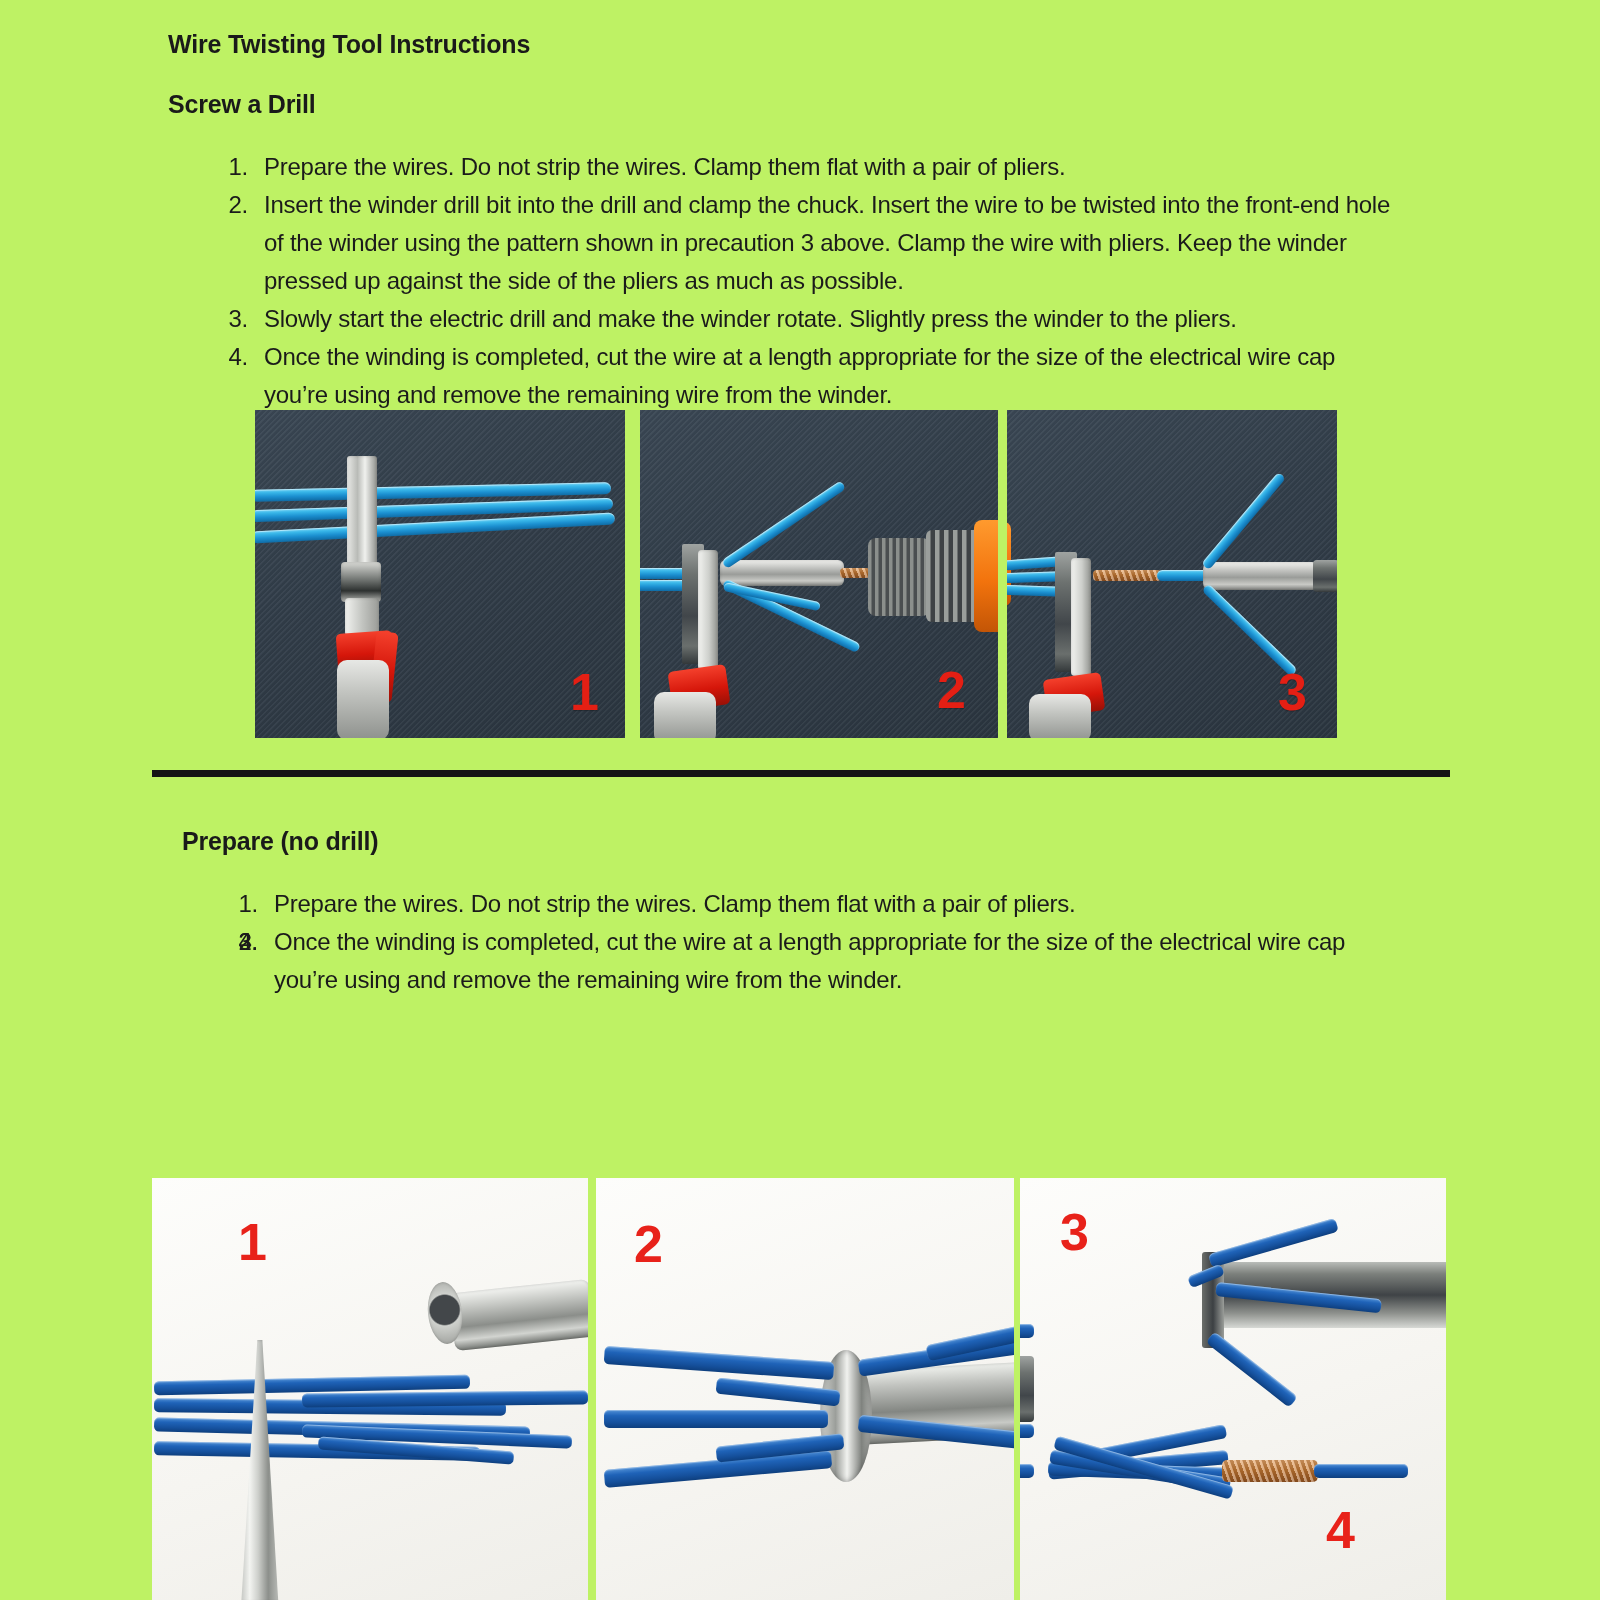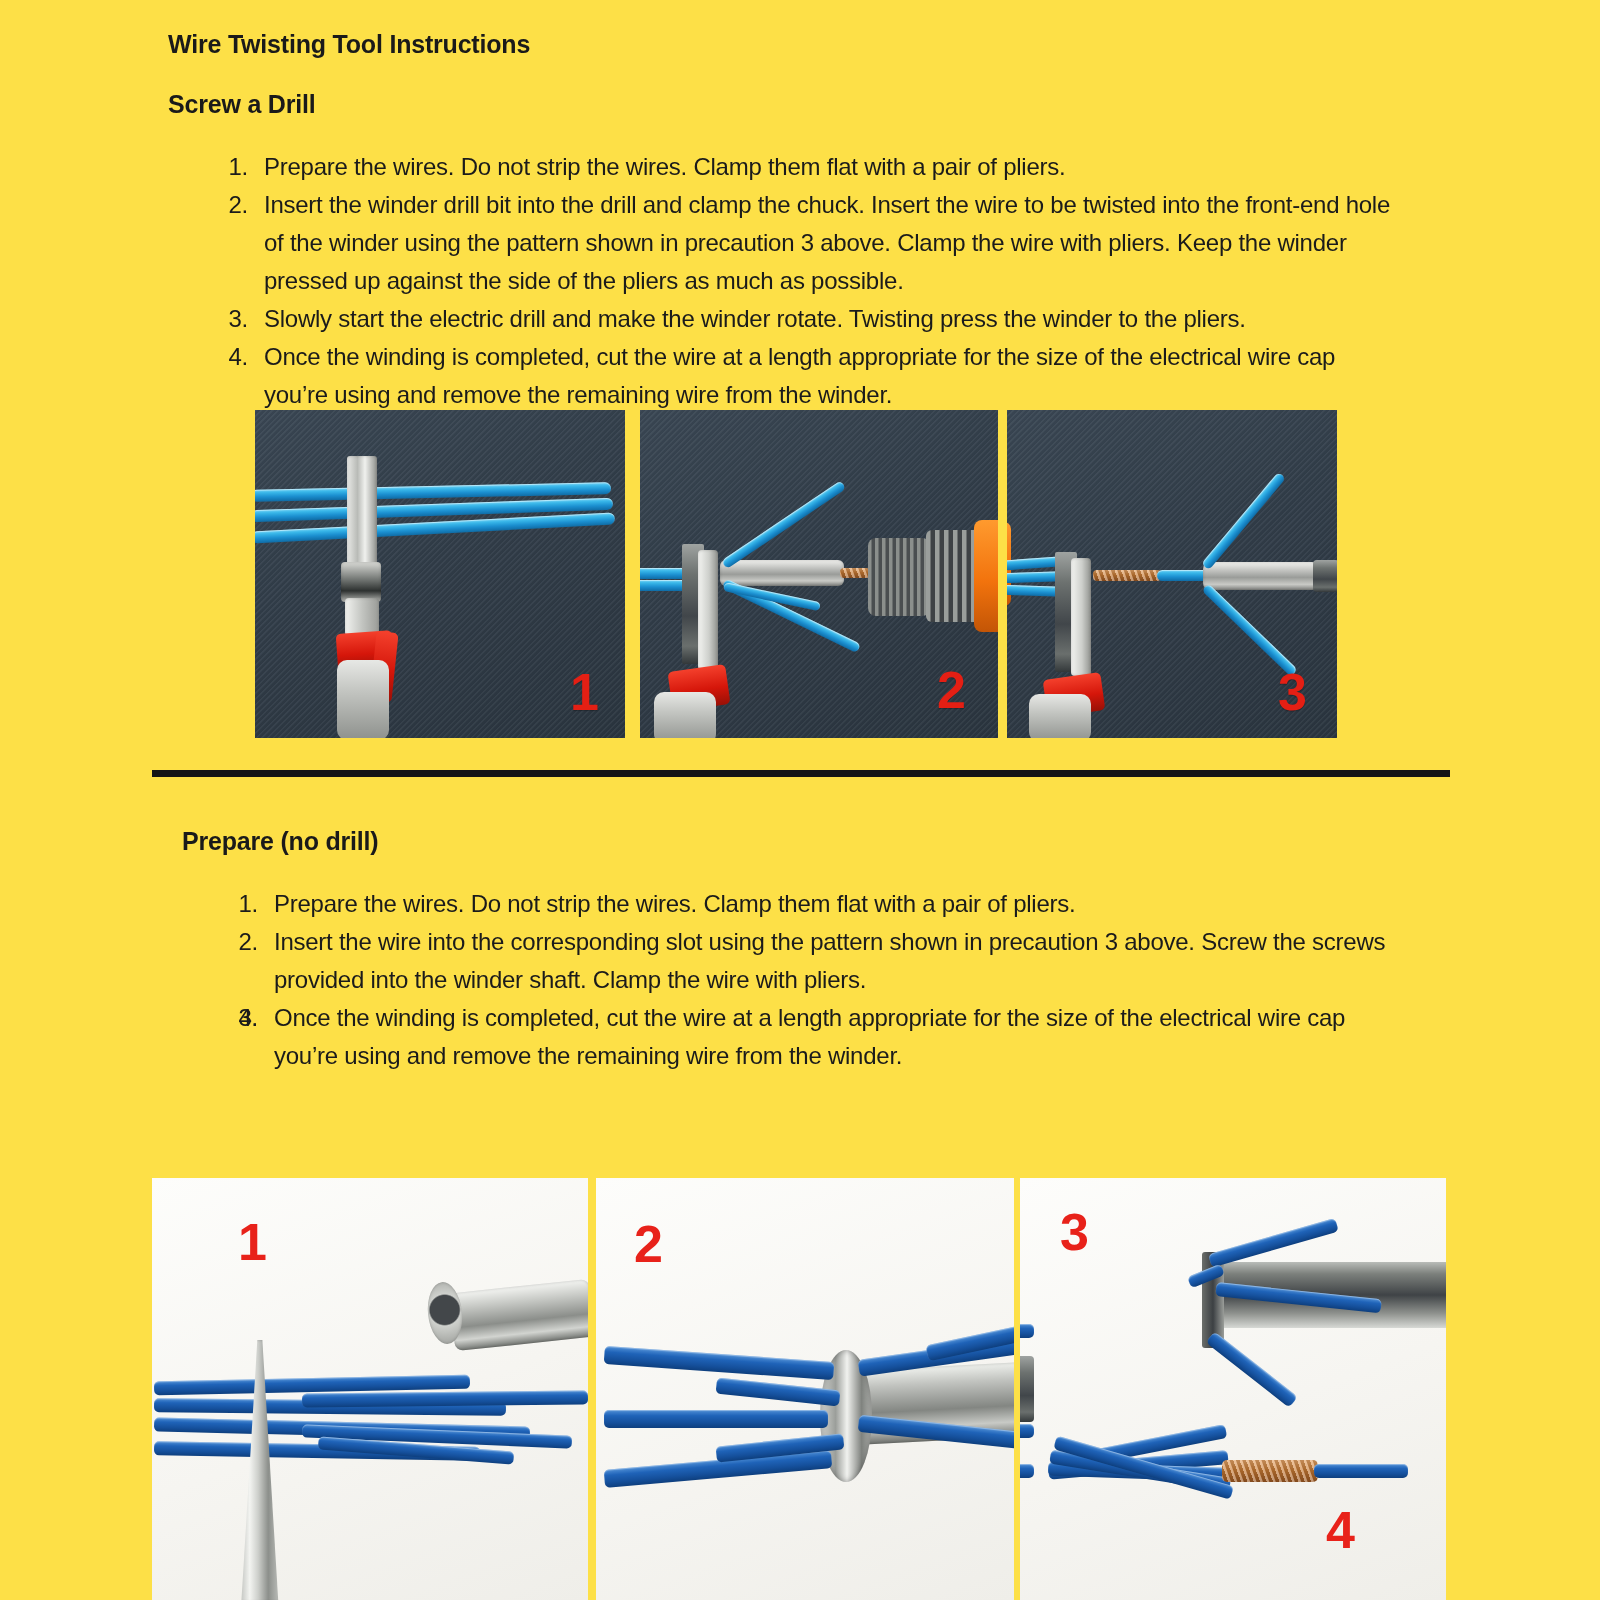--- a/index.html
+++ b/index.html
@@ -13,21 +13,21 @@
     position: relative;
     overflow: hidden;
     font-family: "Liberation Sans", sans-serif;
     color: #111111;
     -webkit-font-smoothing: antialiased;
   }
 
   .page {
     position: absolute;
     inset: 0;
-    background: #fde047;
+    background: #bef264;
     text-decoration: underline;
   }
 
   
   .doc-title {
     position: absolute;
     left: 168px;
     top: 30px;
     font-size: 25px;
     font-weight: bold;
@@ -184,21 +184,21 @@
     <li>
       <span class="num">1.</span>
       <span>Prepare the wires. Do not strip the wires. Clamp them flat with a pair of pliers.</span>
     </li>
     <li>
       <span class="num">2.</span>
       <span>Insert the winder drill bit into the drill and clamp the chuck. Insert the wire to be twisted into the front-end hole of the winder using the pattern shown in precaution 3 above. Clamp the wire with pliers. Keep the winder pressed up against the side of the pliers as much as possible.</span>
     </li>
     <li>
       <span class="num">3.</span>
-      <span>Slowly start the electric drill and make the winder rotate. Twisting press the winder to the pliers.</span>
+      <span>Slowly start the electric drill and make the winder rotate. Slightly press the winder to the pliers.</span>
     </li>
     <li>
       <span class="num">4.</span>
       <span>Once the winding is completed, cut the wire at a length appropriate for the size of the electrical wire cap you’re using and remove the remaining wire from the winder.</span>
     </li>
   </ol>
 
   <div class="photo" style="left:255px; top:410px; width:370px; height:328px;">
     <div class="bg dark-bg"></div>
 
@@ -284,21 +284,20 @@
 
   <div class="section-head" id="manual-head">Prepare (no drill)</div>
 
   <ol class="steps" id="manual-steps">
     <li>
       <span class="num">1.</span>
       <span>Prepare the wires. Do not strip the wires. Clamp them flat with a pair of pliers.</span>
     </li>
     <li>
       <span class="num">2.</span>
-      <span>Insert the wire into the corresponding slot using the pattern shown in precaution 3 above. Screw the screws provided into the winder shaft. Clamp the wire with pliers.</span>
     </li>
     <li>
       <span class="num">3.</span>
     </li>
     <li>
       <span class="num">4.</span>
       <span>Once the winding is completed, cut the wire at a length appropriate for the size of the electrical wire cap you’re using and remove the remaining wire from the winder.</span>
     </li>
   </ol>
 

